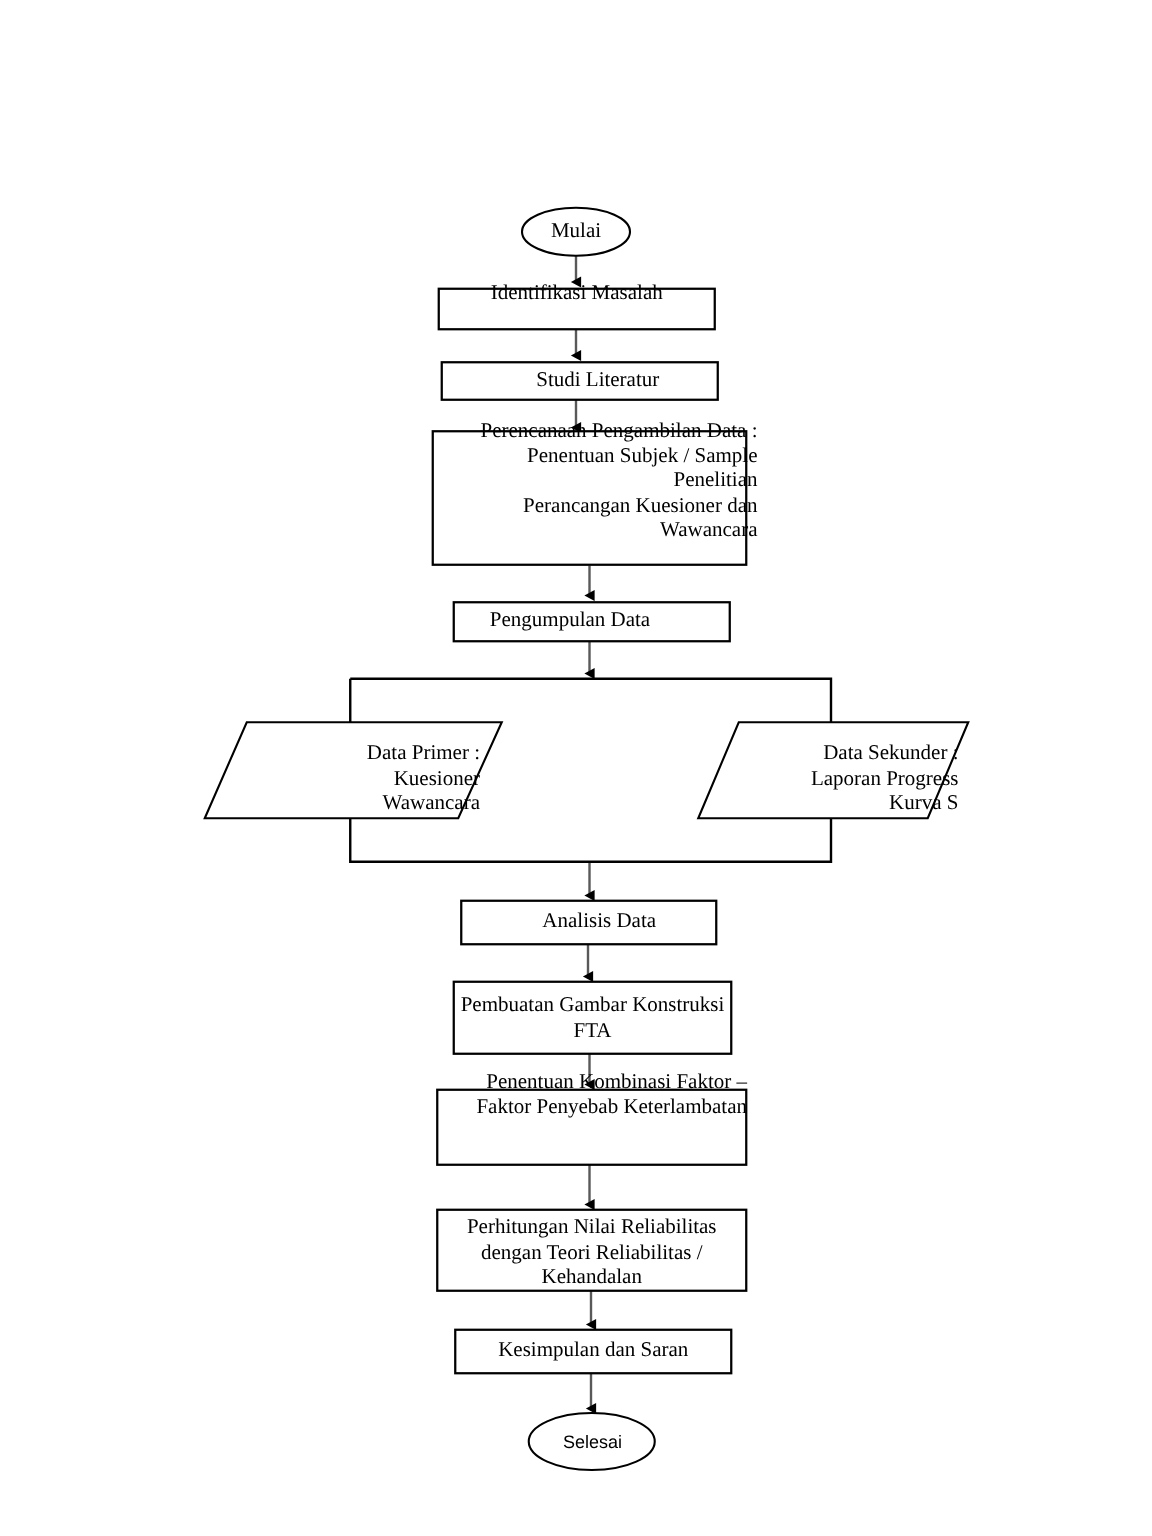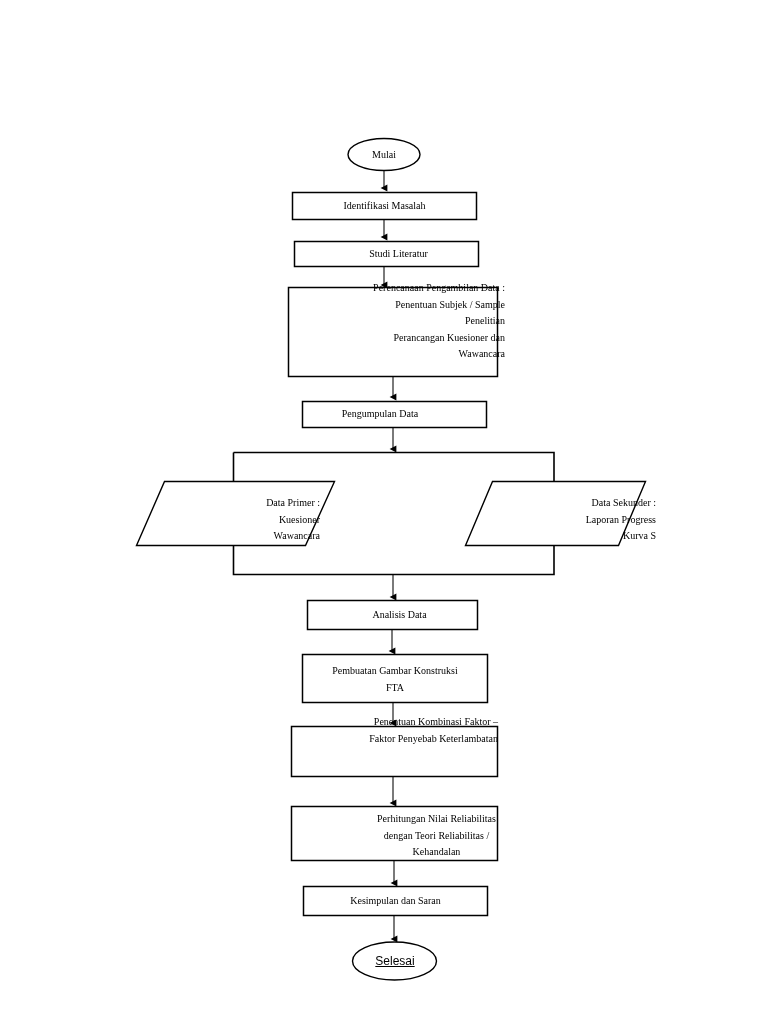--- a/index.html
+++ b/index.html
@@ -22,21 +22,21 @@
   #flow-svg {
     position: absolute;
     left: 0;
     top: 0;
     width: 768px;
     height: 1024px;
   }
   .node-text {
     position: absolute;
     font-family: "Liberation Serif", "DejaVu Serif", serif;
-    font-size: 10px;
+    font-size: 14px;
     line-height: 16.5px;
     color: #000000;
     white-space: pre-line;
     pointer-events: none;
   }
   .node-text.centered {
     text-align: center;
   }
   .node-text.left {
     text-align: right;
@@ -101,55 +101,55 @@
 
     <rect x="291.5" y="806.5" width="206" height="54" fill="#ffffff" stroke="#000000" stroke-width="1.5"></rect>
 
     <rect x="303.5" y="886.5" width="184" height="29" fill="#ffffff" stroke="#000000" stroke-width="1.5"></rect>
 
     <ellipse cx="394.5" cy="961" rx="42" ry="19" fill="#ffffff" stroke="#000000" stroke-width="1.4"></ellipse>
   </svg>
 
   <div class="node-text centered" style="left:348px; top:147px; width:72px;">Mulai</div>
 
-  <div class="node-text centered" style="left:292px; top:198px; width:185px;">Identifikasi Masalah</div>
+  <div class="node-text centered" style="left:292px; top:188px; width:185px;">Identifikasi Masalah</div>
 
   <div class="node-text centered" style="left:294px; top:246px; width:185px;padding-left:12px;">Studi Literatur</div>
 
   <div class="node-text left" style="left:295px; top:280px; width:210px;">Perencanaan Pengambilan Data :
 Penentuan Subjek / Sample
 Penelitian
 Perancangan Kuesioner dan
 Wawancara</div>
 
   <div class="node-text centered" style="left:302px; top:406px; width:156px;">Pengumpulan Data</div>
 
   <div class="node-text left" style="left:170px; top:495px; width:150px;">Data Primer :
 Kuesioner
 Wawancara</div>
 
-  <div class="node-text left" style="left:506px; top:495px; width:150px;">Data Sekunder :
+  <div class="node-text left" style="left:489px; top:495px; width:150px;">Data Sekunder :
 Laporan Progress
 Kurva S</div>
 
   <div class="node-text centered" style="left:307px; top:607px; width:185px;">Analisis Data</div>
 
   <div class="node-text centered" style="left:302px; top:663px; width:186px;">Pembuatan Gambar Konstruksi
 FTA</div>
 
   <div class="node-text centered" style="left:291px; top:714px; width:207px;text-align:right;">Penentuan Kombinasi Faktor –
 Faktor Penyebab Keterlambatan</div>
 
-  <div class="node-text centered" style="left:291px; top:811px; width:207px;padding-left:42px;">Perhitungan Nilai Reliabilitas
+  <div class="node-text centered" style="left:291px; top:811px; width:207px;">Perhitungan Nilai Reliabilitas
 dengan Teori Reliabilitas /
 Kehandalan</div>
 
   <div class="node-text centered" style="left:303px; top:893px; width:185px;">Kesimpulan dan Saran</div>
 
-  <div class="node-text centered sans" style="left:353px; top:953px; width:84px;text-decoration:underline;">Selesai</div>
+  <div class="node-text centered sans" style="left:353px; top:953px; width:84px;">Selesai</div>
 
   <div class="hit" style="left:348px; top:138px; width:72px; height:33px;"></div>
   <div class="hit" style="left:292px; top:192px; width:185px; height:28px;"></div>
   <div class="hit" style="left:294px; top:241px; width:185px; height:26px;"></div>
   <div class="hit" style="left:288px; top:287px; width:210px; height:90px;"></div>
   <div class="hit" style="left:302px; top:401px; width:185px; height:27px;"></div>
   <div class="hit" style="left:136px; top:481px; width:199px; height:65px;"></div>
   <div class="hit" style="left:465px; top:481px; width:181px; height:65px;"></div>
   <div class="hit" style="left:307px; top:600px; width:171px; height:30px;"></div>
   <div class="hit" style="left:302px; top:654px; width:186px; height:49px;"></div>

